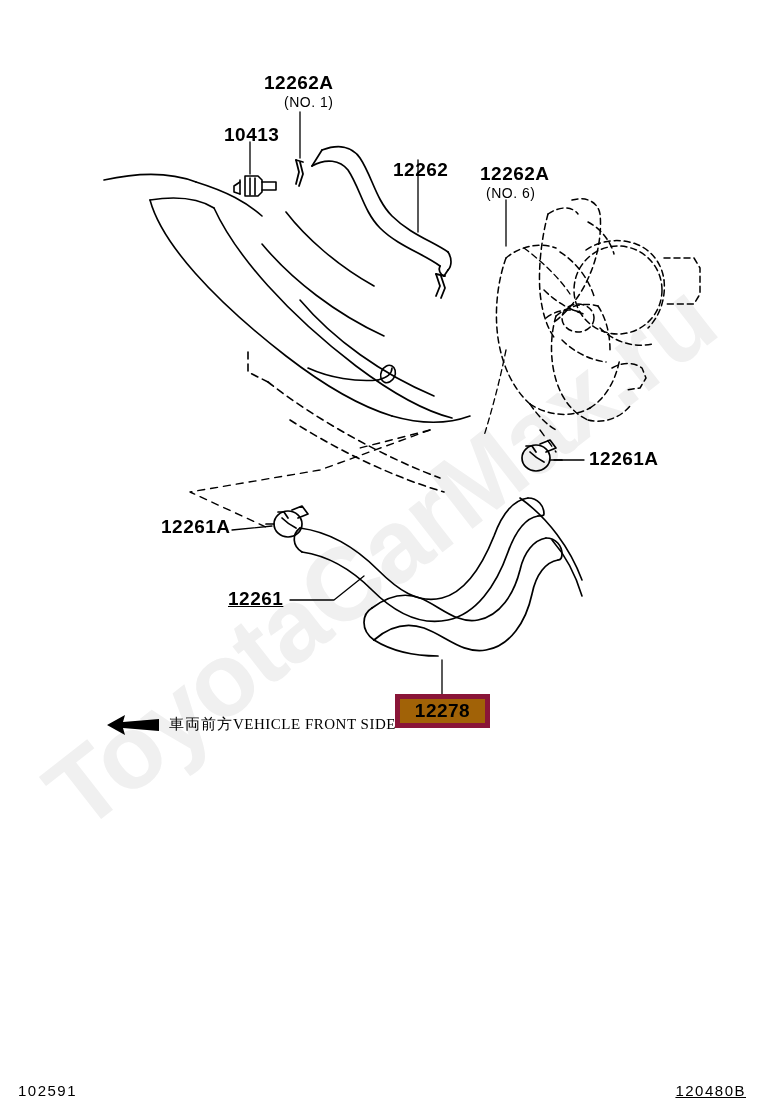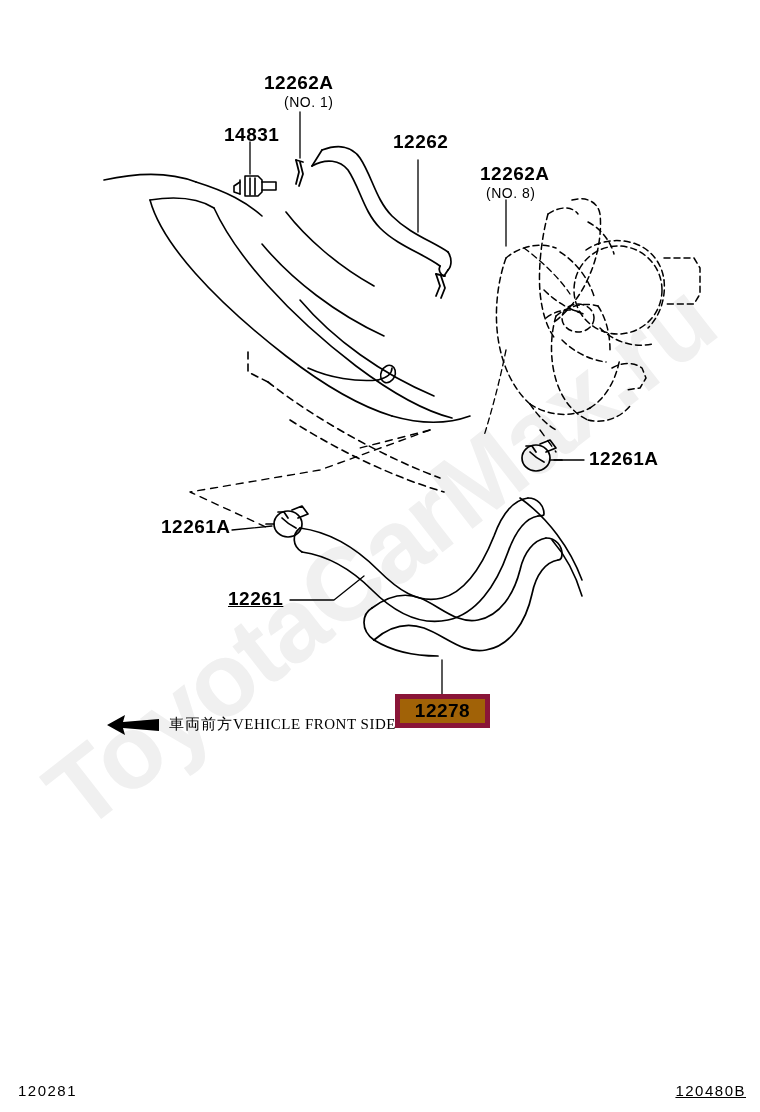--- a/index.html
+++ b/index.html
@@ -327,26 +327,26 @@
 
       </g>
     </svg>
   </div>
 
   <div class="layer" id="labels">
 
     <div class="part-label" style="left:264px; top:72px;">12262A</div>
     <div class="part-sublabel" style="left:284px; top:94px;">(NO. 1)</div>
 
-    <div class="part-label" style="left:224px; top:124px;">14831</div>
-
-    <div class="part-label" style="left:393px; top:131px;">12262</div>
+    <div class="part-label" style="left:224px; top:124px;">10413</div>
+
+    <div class="part-label" style="left:393px; top:159px;">12262</div>
 
     <div class="part-label" style="left:480px; top:163px;">12262A</div>
-    <div class="part-sublabel" style="left:486px; top:185px;">(NO. 8)</div>
+    <div class="part-sublabel" style="left:486px; top:185px;">(NO. 6)</div>
 
     <div class="part-label" style="left:589px; top:448px;">12261A</div>
 
     <div class="part-label" style="left:161px; top:516px;">12261A</div>
 
     <div class="part-label" style="left:228px; top:588px;text-decoration:underline;">12261</div>
   </div>
 
   <div id="highlight-box">
     <span class="hl-text">12278</span>
@@ -357,16 +357,16 @@
       <svg width="56" height="26" viewBox="0 0 56 26" xmlns="http://www.w3.org/2000/svg">
         <path d="M2,13 L20,3 L18,10 L54,7 L54,19 L18,16 L20,23 Z" fill="#000"></path>
       </svg>
     </span>
     <span class="note-text">
       <span class="note-jp">車両前方</span>
       <span class="note-en">VEHICLE FRONT SIDE</span>
     </span>
   </div>
 
-  <div class="footer-code" id="footer-code-left">120281</div>
+  <div class="footer-code" id="footer-code-left">102591</div>
   <div class="footer-code" id="footer-code-right">120480B</div>
 
 </div>
 
 </body></html>

